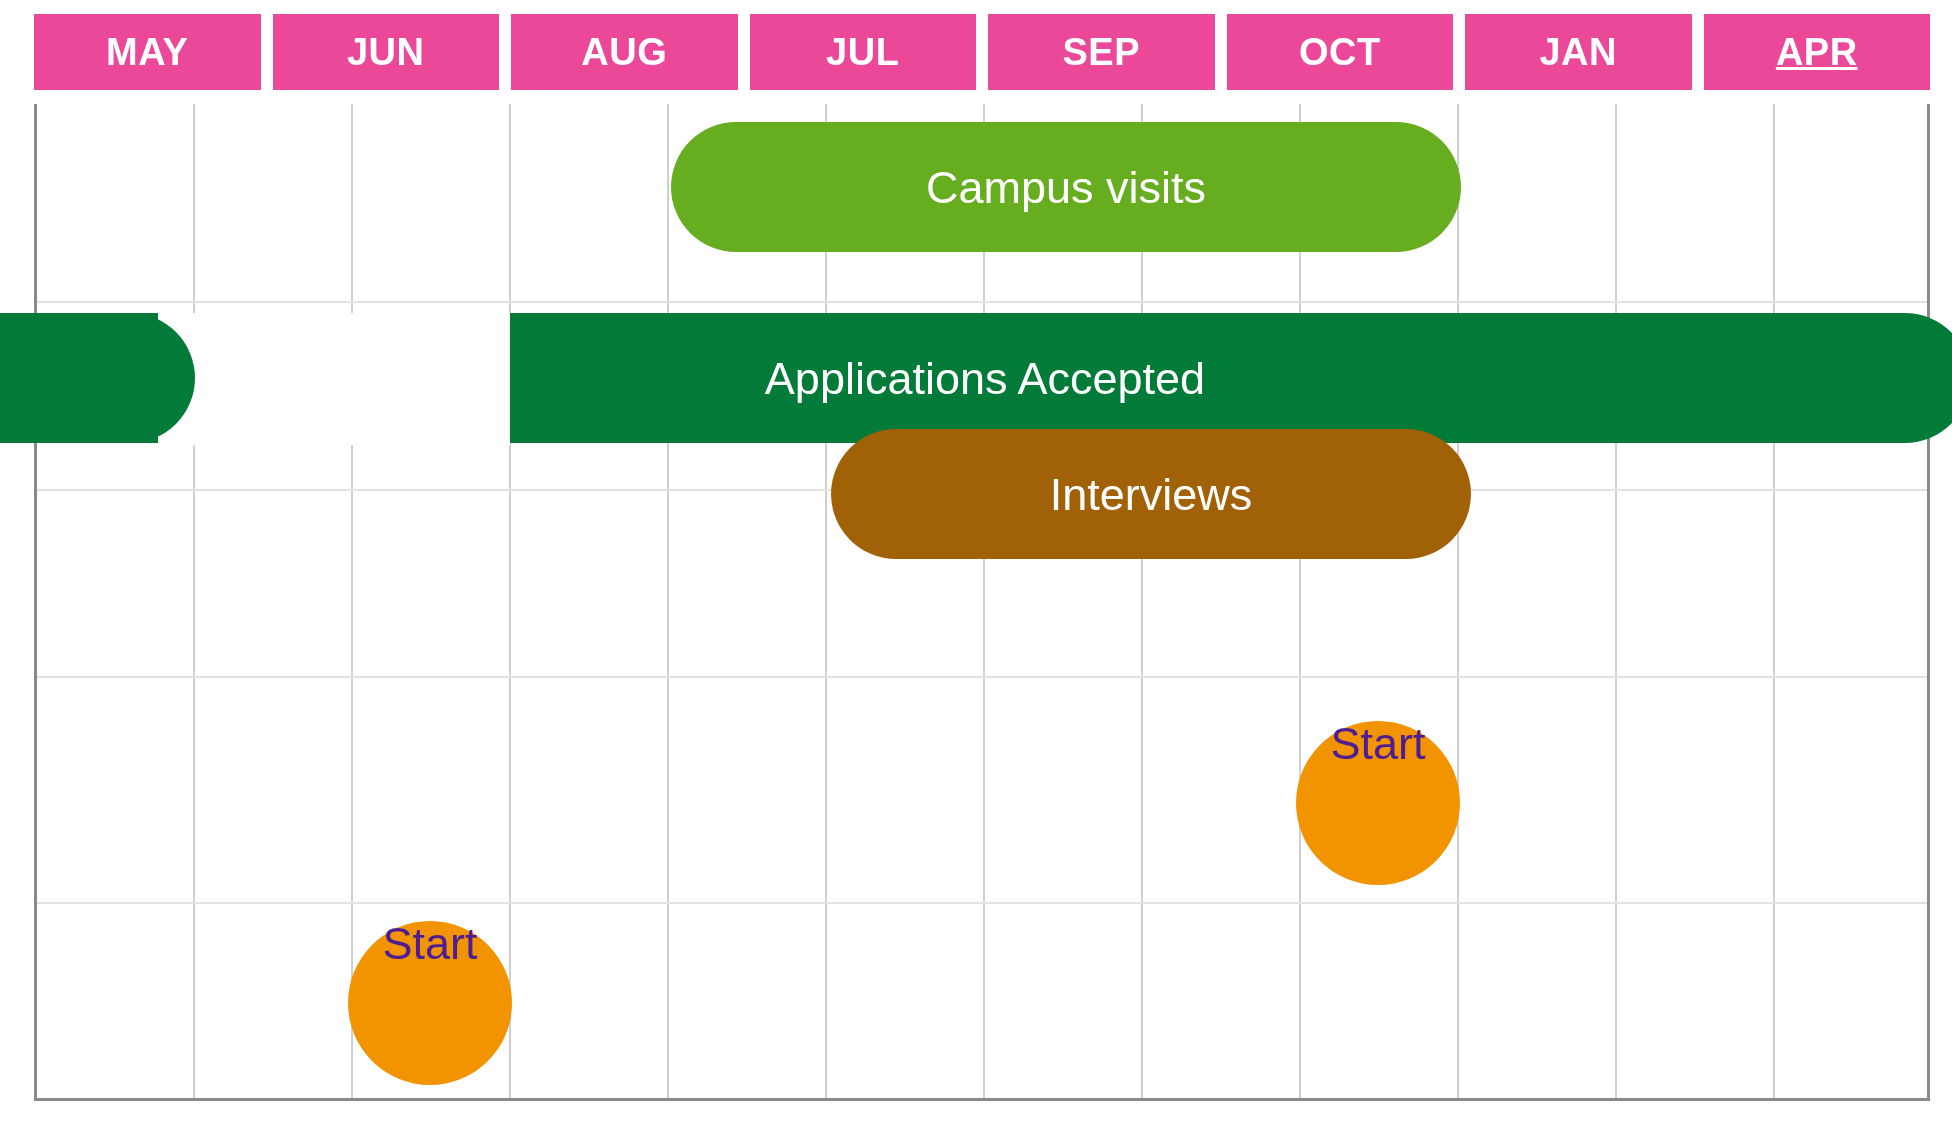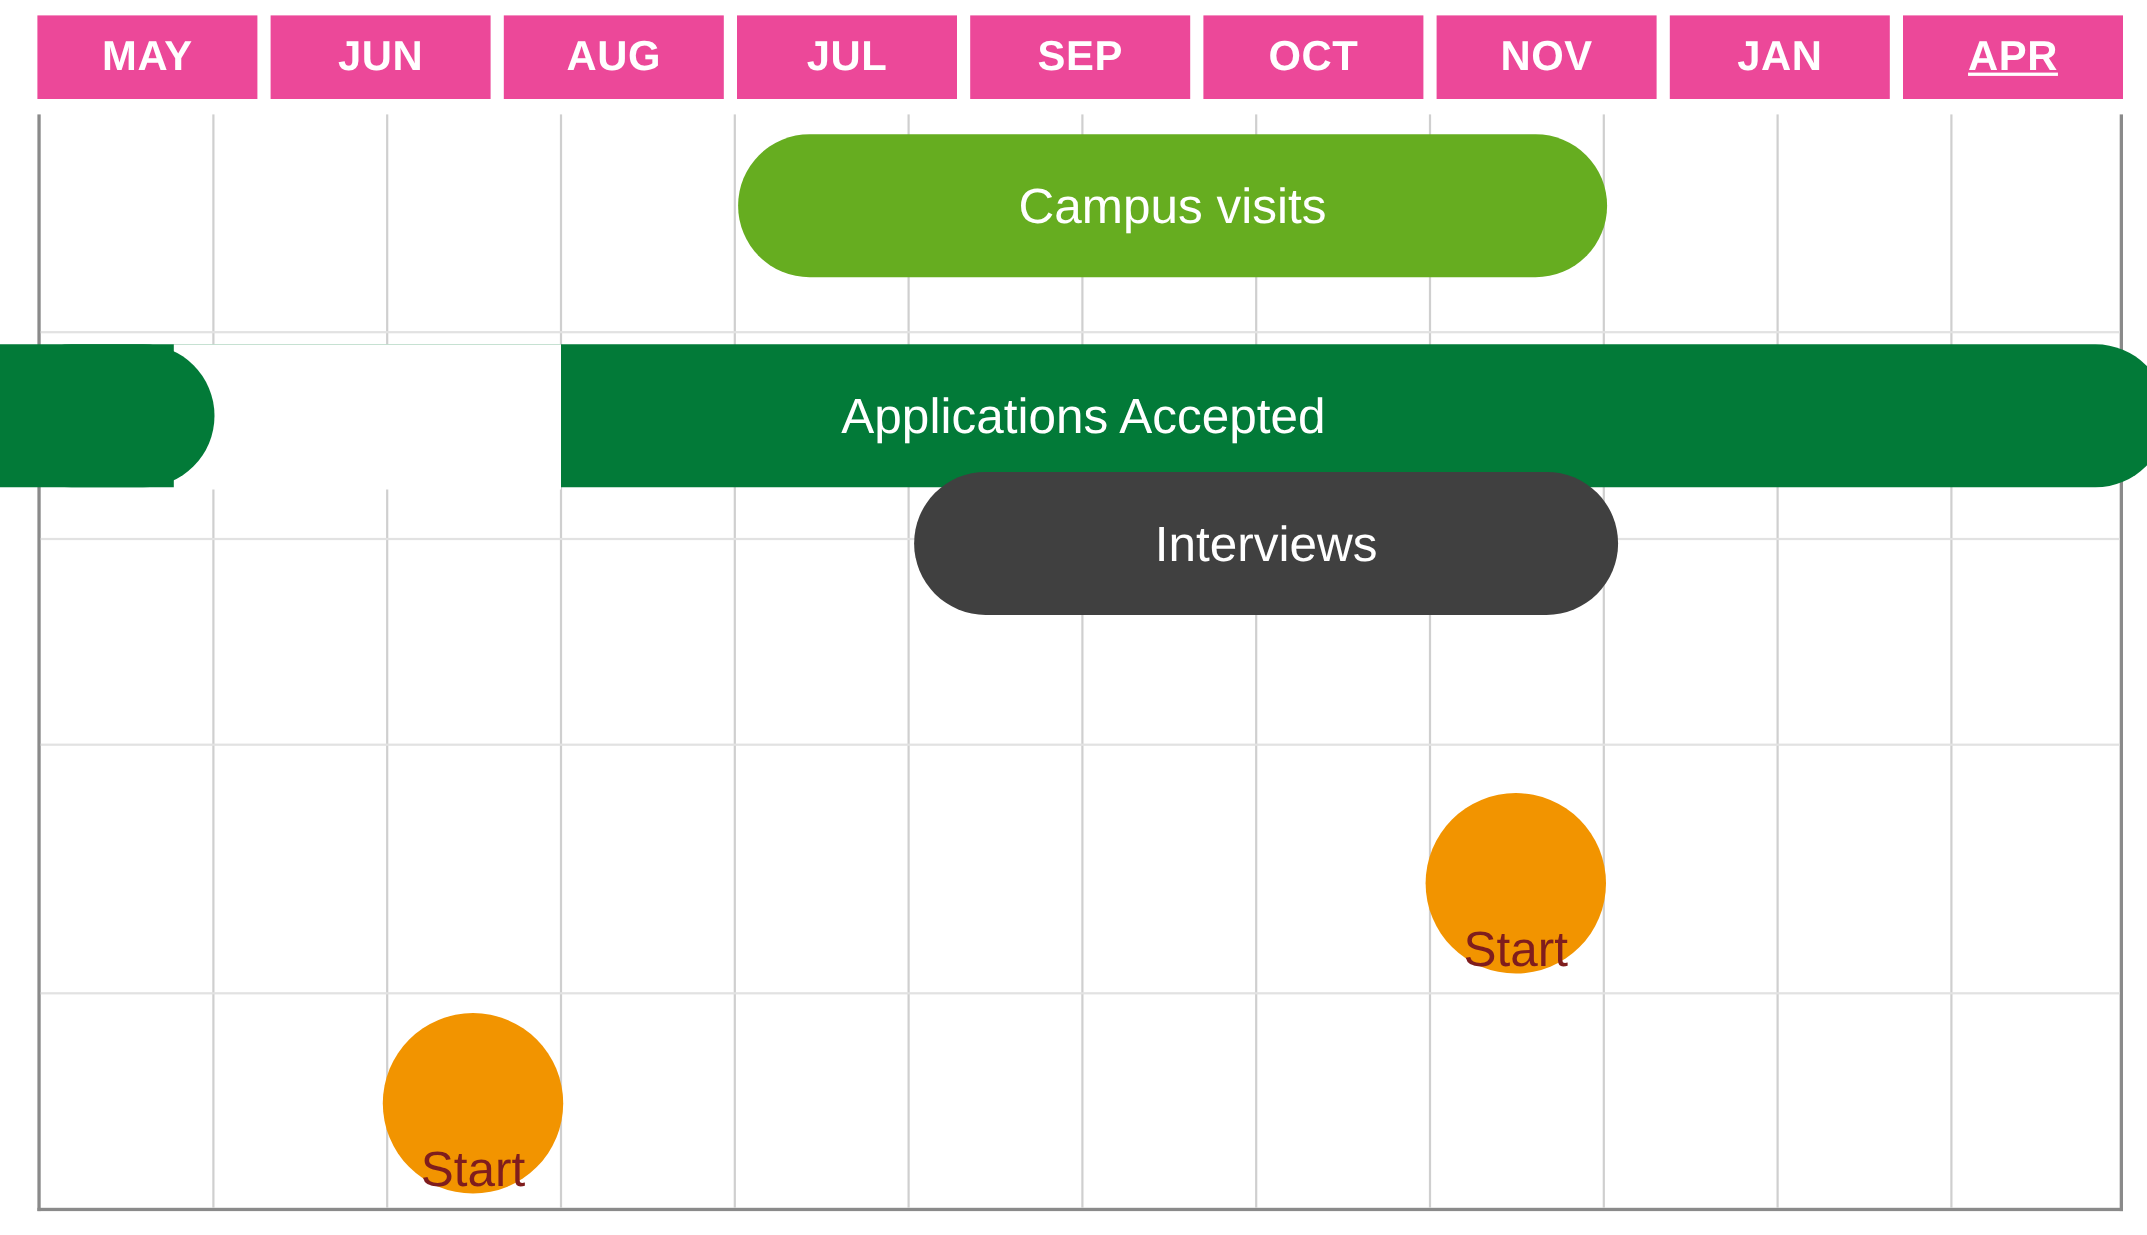--- a/index.html
+++ b/index.html
@@ -123,35 +123,35 @@
     width: 195px;
     height: 130px;
     background: #027A38;
     border-radius: 0 65px 65px 0;
   }
   .bar-interviews {
     left: 794px;
     top: 325px;
     width: 640px;
     height: 130px;
-    background: #404040;
+    background: #a16207;
     border-radius: 65px;
   }
 
   
   .milestone {
     position: absolute;
     width: 164px;
     height: 164px;
     border-radius: 50%;
     background: #F29400;
     display: flex;
-    align-items: flex-end;
+    align-items: flex-start;
     justify-content: center;
-    color: #7f1d1d;
+    color: #4c1d95;
   }
   .milestone-label {
     font-size: 45px;
     font-weight: 400;
     line-height: 1;
     white-space: nowrap;
   }
   .ms-jan { left: 1259px; top: 617px; }
   .ms-jul { left: 311px; top: 817px; }
 </style>
@@ -160,21 +160,20 @@
 
 <div id="gantt-root">
 
   <div id="month-header">
     <div class="month-cell">MAY</div>
     <div class="month-cell">JUN</div>
     <div class="month-cell">AUG</div>
     <div class="month-cell">JUL</div>
     <div class="month-cell">SEP</div>
     <div class="month-cell">OCT</div>
-    <div class="month-cell">NOV</div>
     <div class="month-cell">JAN</div>
     <div class="month-cell">APR</div>
   </div>
 
   <div id="grid-area">
 
     <div class="vline" style="left:156px;"></div>
     <div class="vline" style="left:314px;"></div>
     <div class="vline" style="left:472px;"></div>
     <div class="vline" style="left:630px;"></div>

